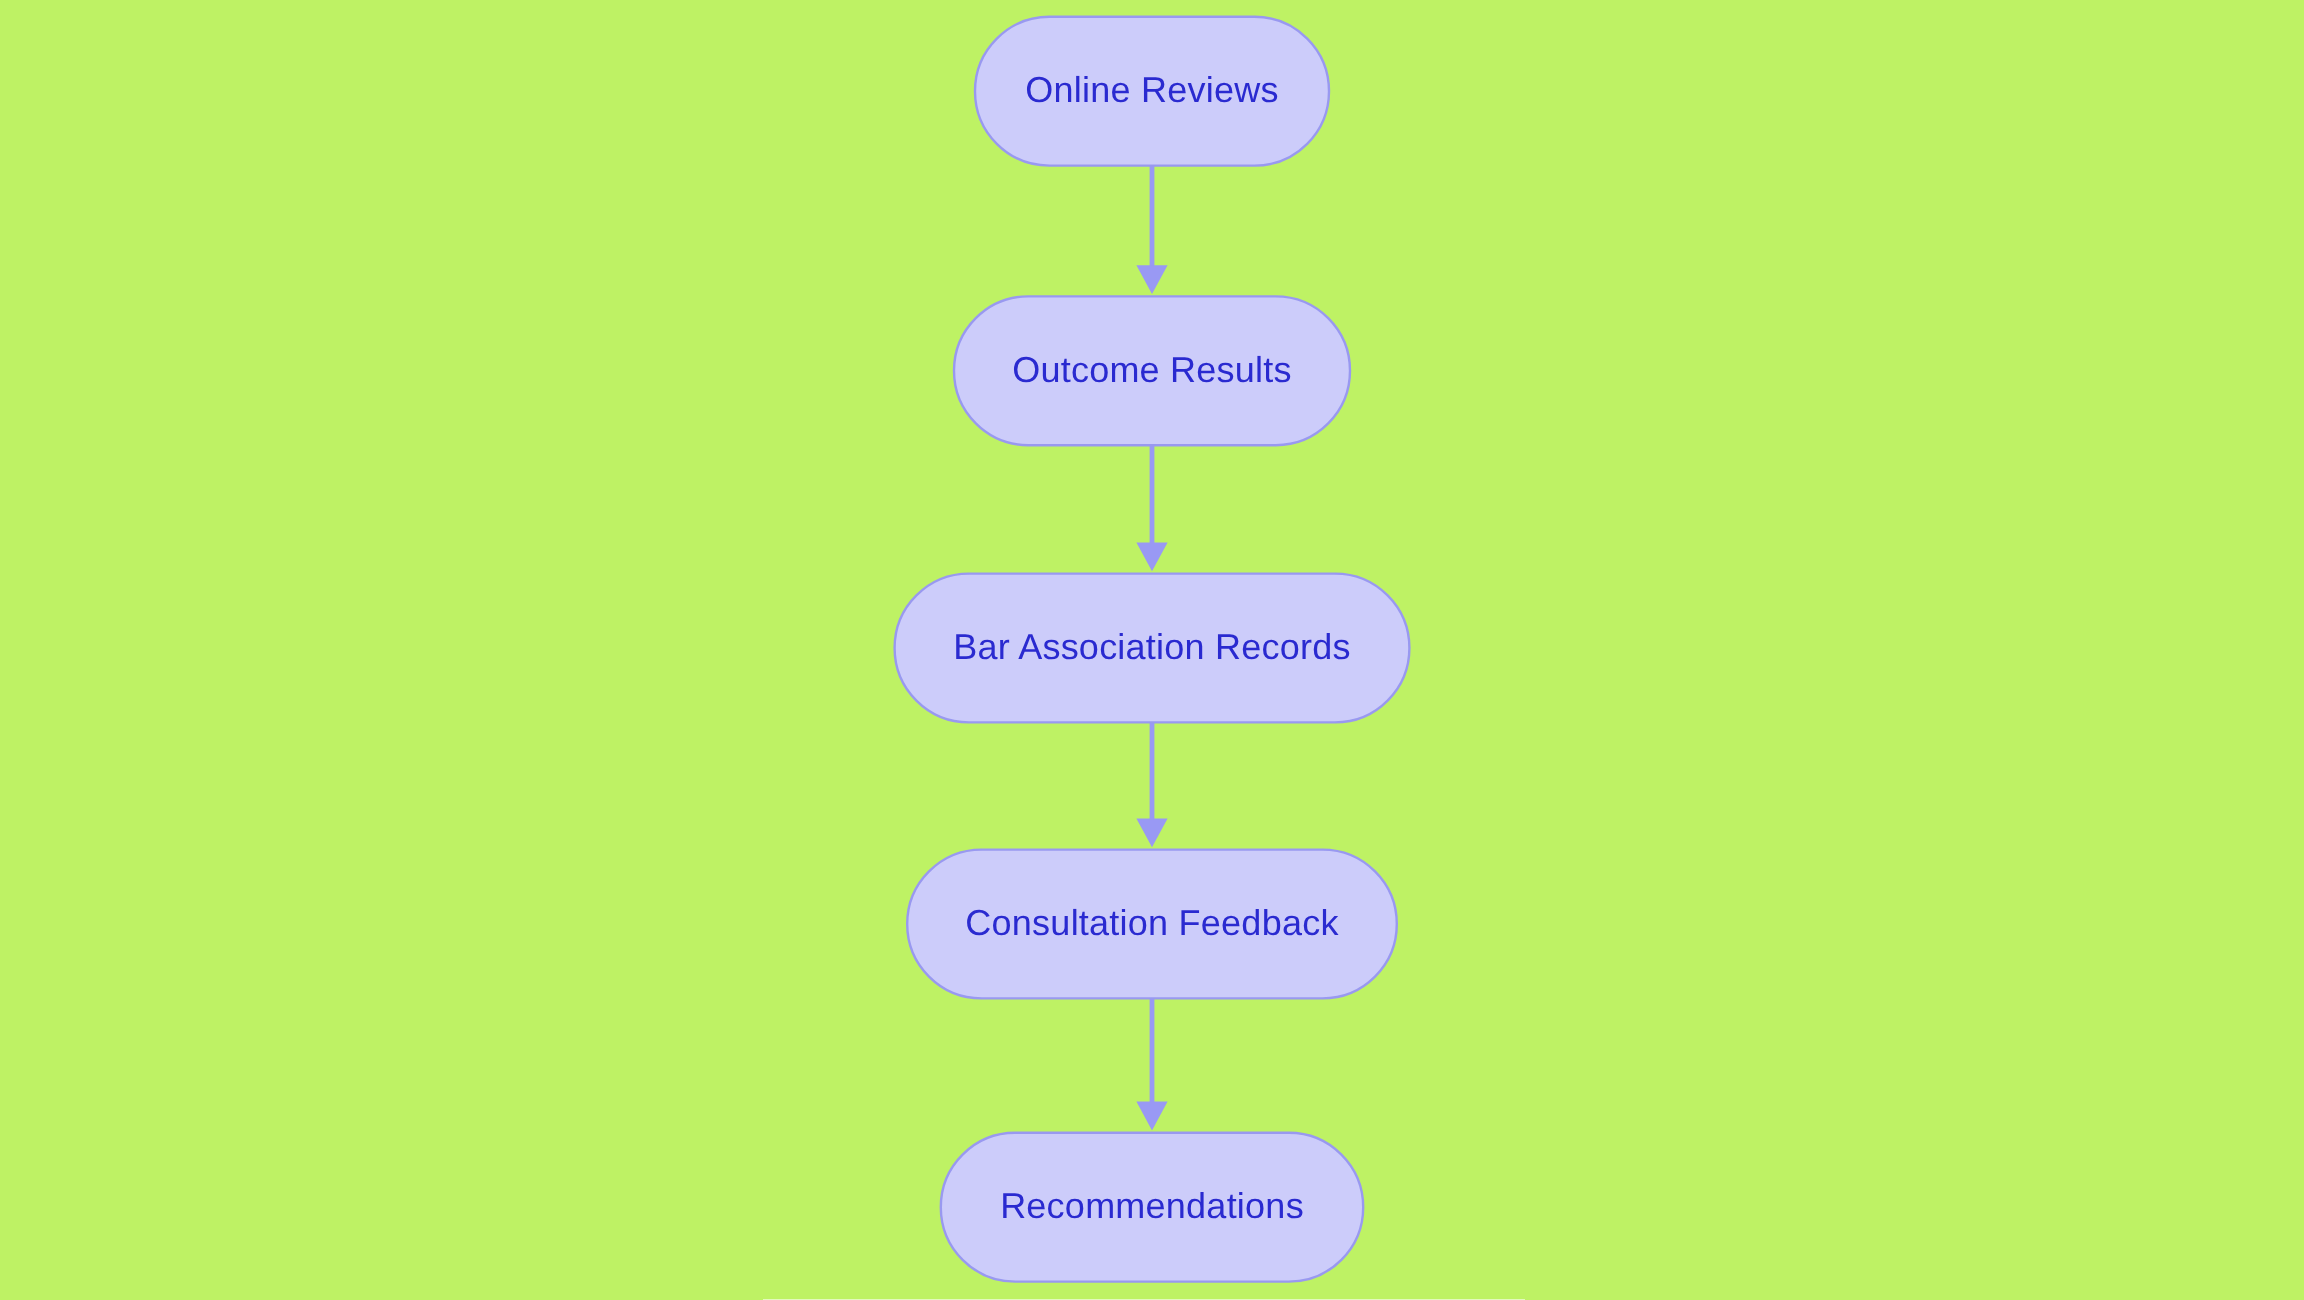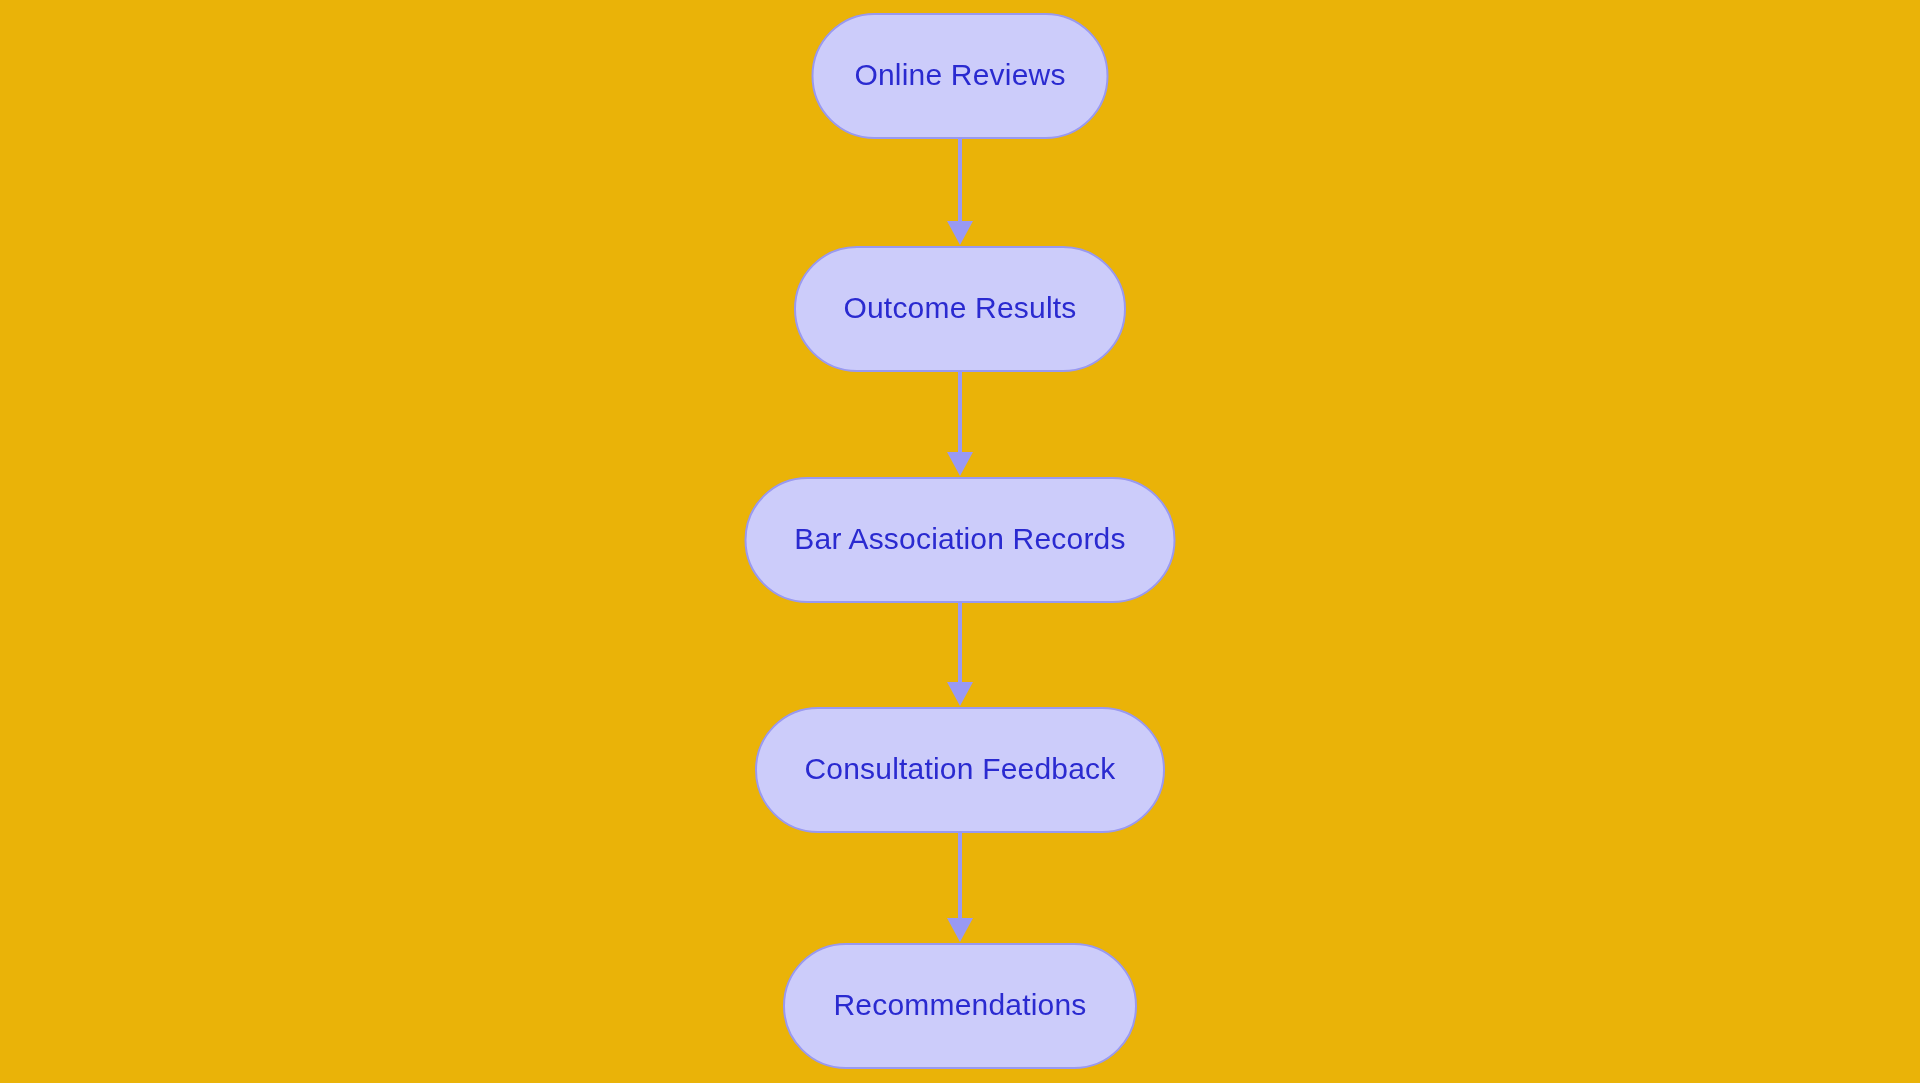--- a/index.html
+++ b/index.html
@@ -11,21 +11,21 @@
   body {
     width: 1920px;
     height: 1083px;
     font-family: "Liberation Sans", sans-serif;
     overflow: hidden;
   }
   #diagram-canvas {
     position: relative;
     width: 1920px;
     height: 1083px;
-    background: #eab308;
+    background: #bef264;
   }
   #flow-svg {
     position: absolute;
     top: 0;
     left: 0;
     width: 1920px;
     height: 1083px;
     display: block;
   }
   .node-shape {

